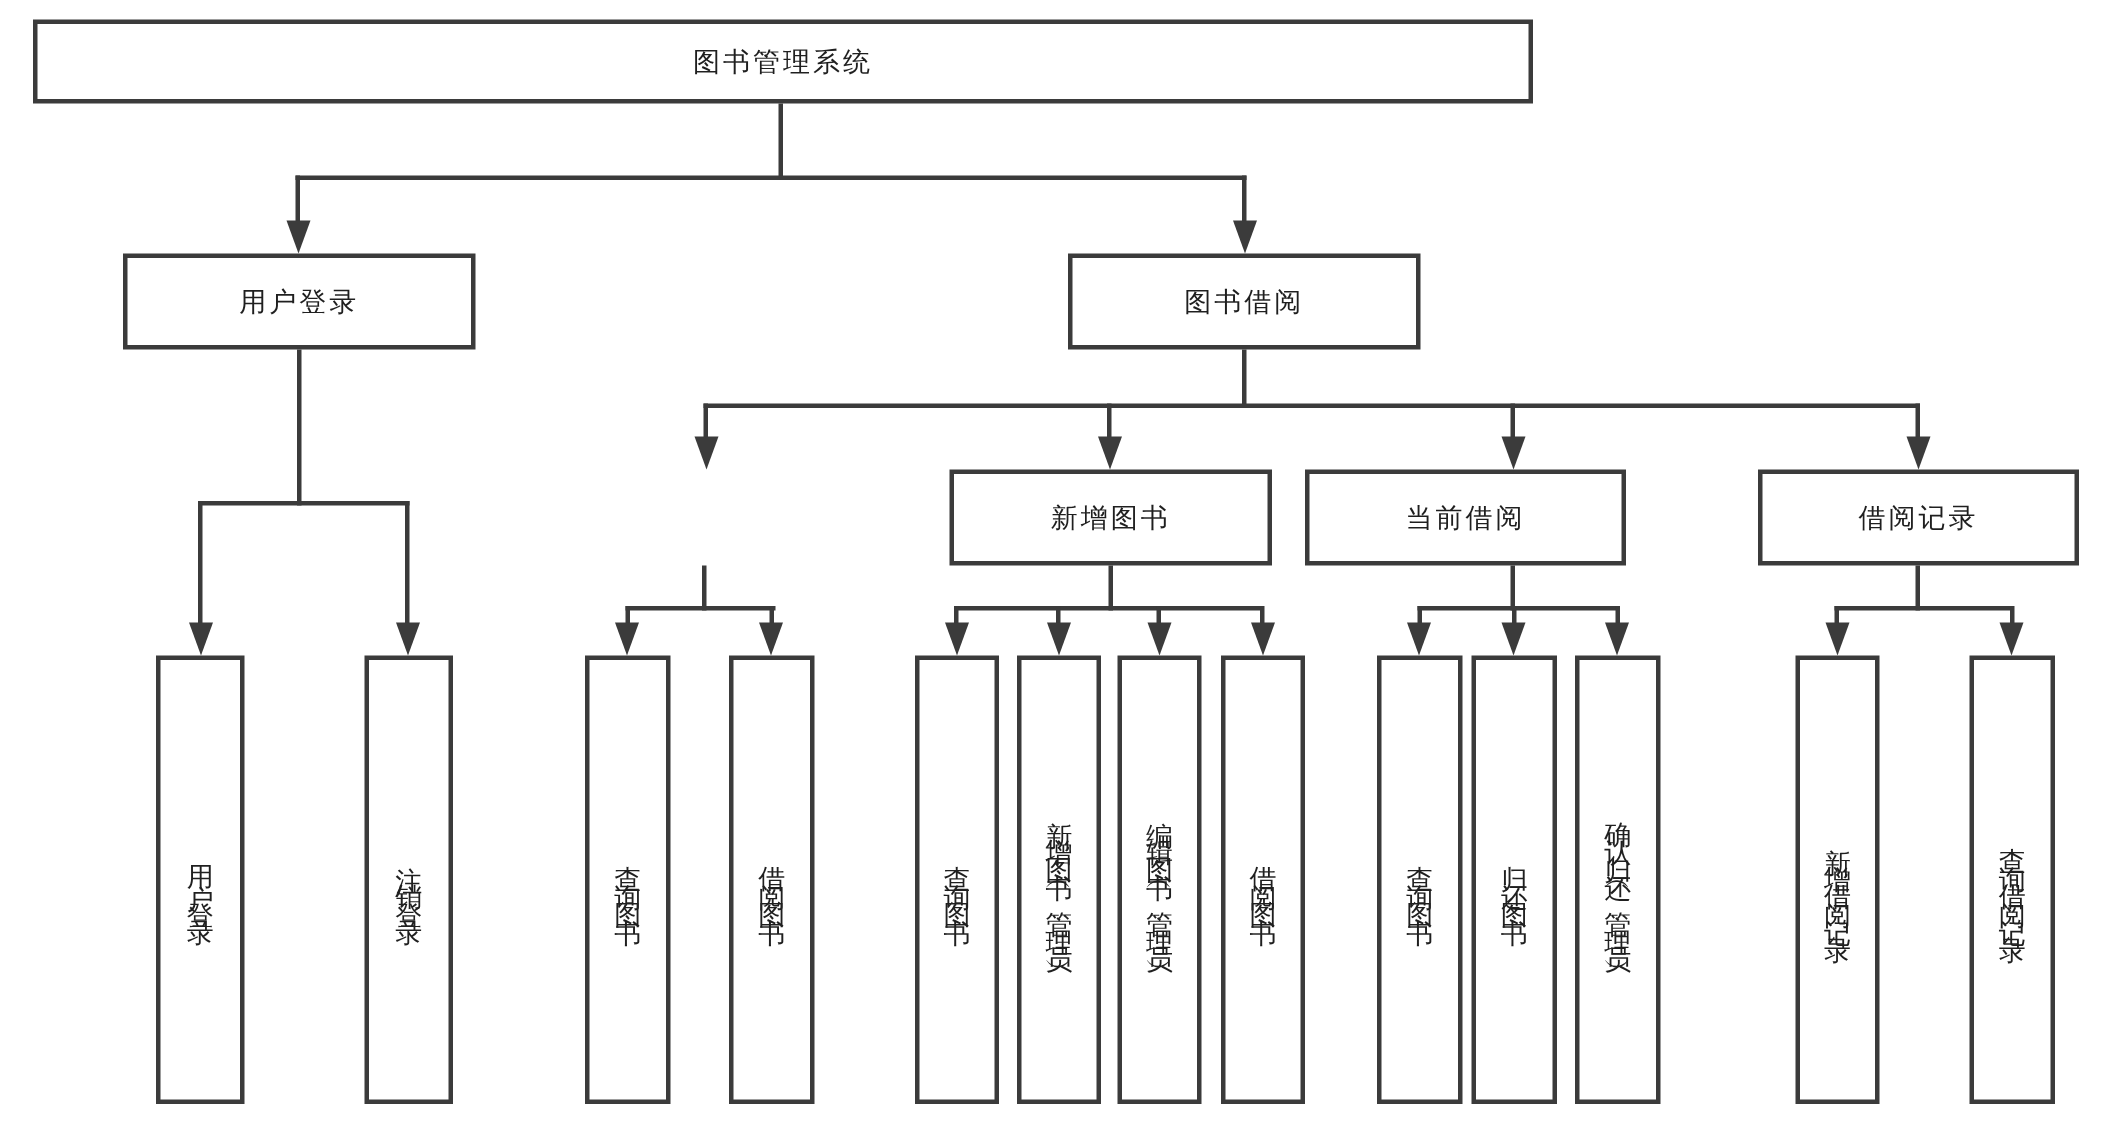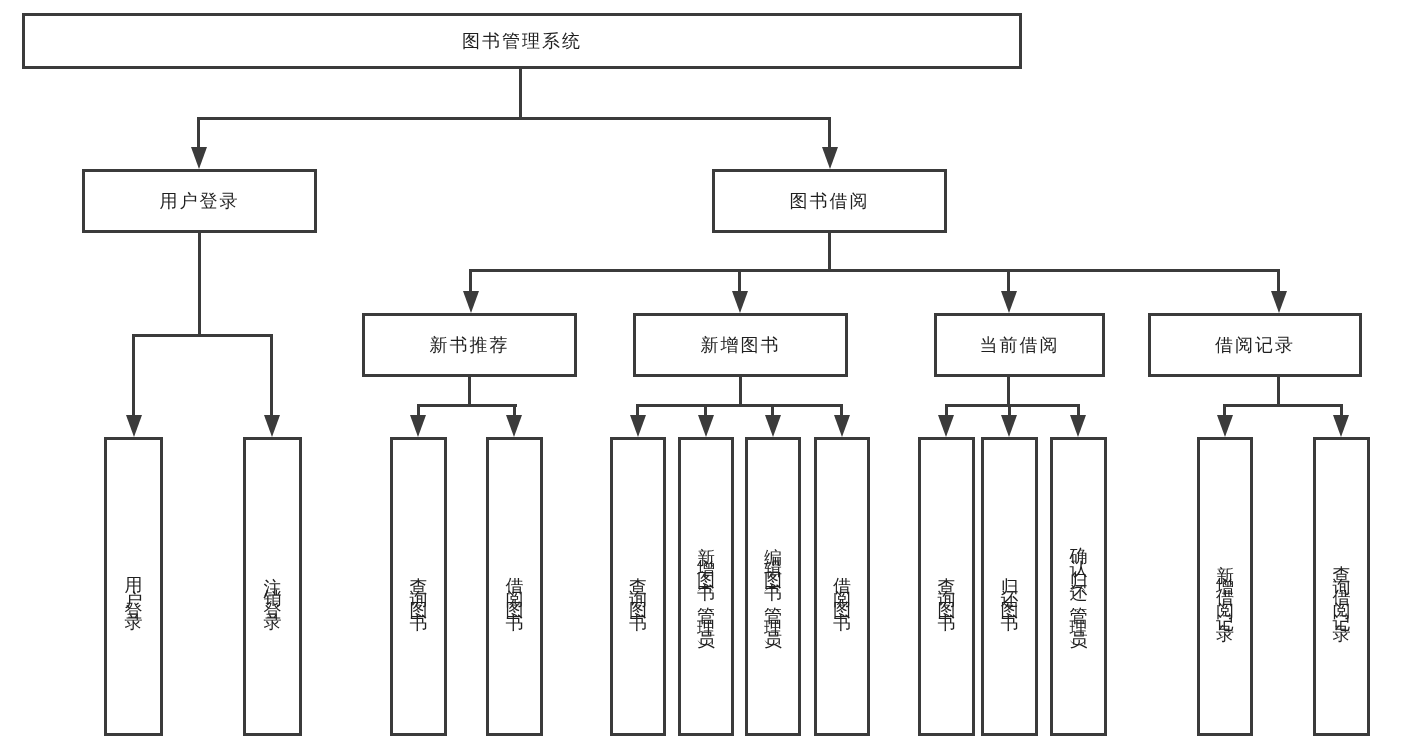--- a/index.html
+++ b/index.html
@@ -38,30 +38,27 @@
     <span class="lbl">图书管理系统</span>
   </div>
 
   <div class="node hbox" style="left:82px;top:169px;width:235px;height:64px">
     <span class="lbl">用户登录</span>
   </div>
   <div class="node hbox" style="left:712px;top:169px;width:235px;height:64px">
     <span class="lbl">图书借阅</span>
   </div>
 
-  <div class="node hbox" style="left:362px;top:313px;width:215px;height:64px">
-    <span class="lbl">新书推荐</span>
-  </div>
   <div class="node hbox" style="left:633px;top:313px;width:215px;height:64px">
     <span class="lbl">新增图书</span>
   </div>
-  <div class="node hbox" style="left:934px;top:313px;width:171px;height:64px">
+  <div class="node hbox" style="left:870px;top:313px;width:214px;height:64px">
     <span class="lbl">当前借阅</span>
   </div>
-  <div class="node hbox" style="left:1148px;top:313px;width:214px;height:64px">
+  <div class="node hbox" style="left:1172px;top:313px;width:214px;height:64px">
     <span class="lbl">借阅记录</span>
   </div>
 
   <div class="node vbox" style="left:104px;top:437px;width:59px;height:299px">
     <span class="lbl">用户登录</span>
   </div>
   <div class="node vbox" style="left:243px;top:437px;width:59px;height:299px">
     <span class="lbl">注销登录</span>
   </div>
 

